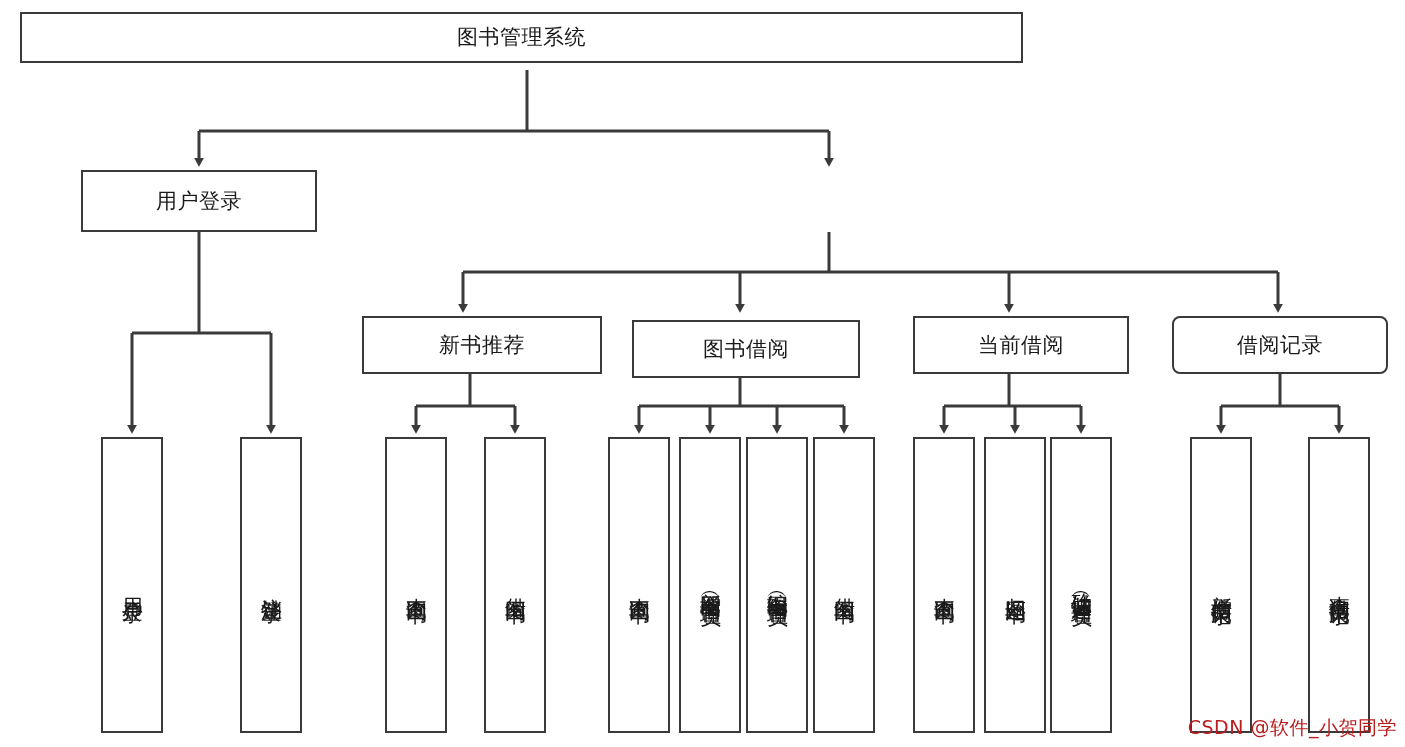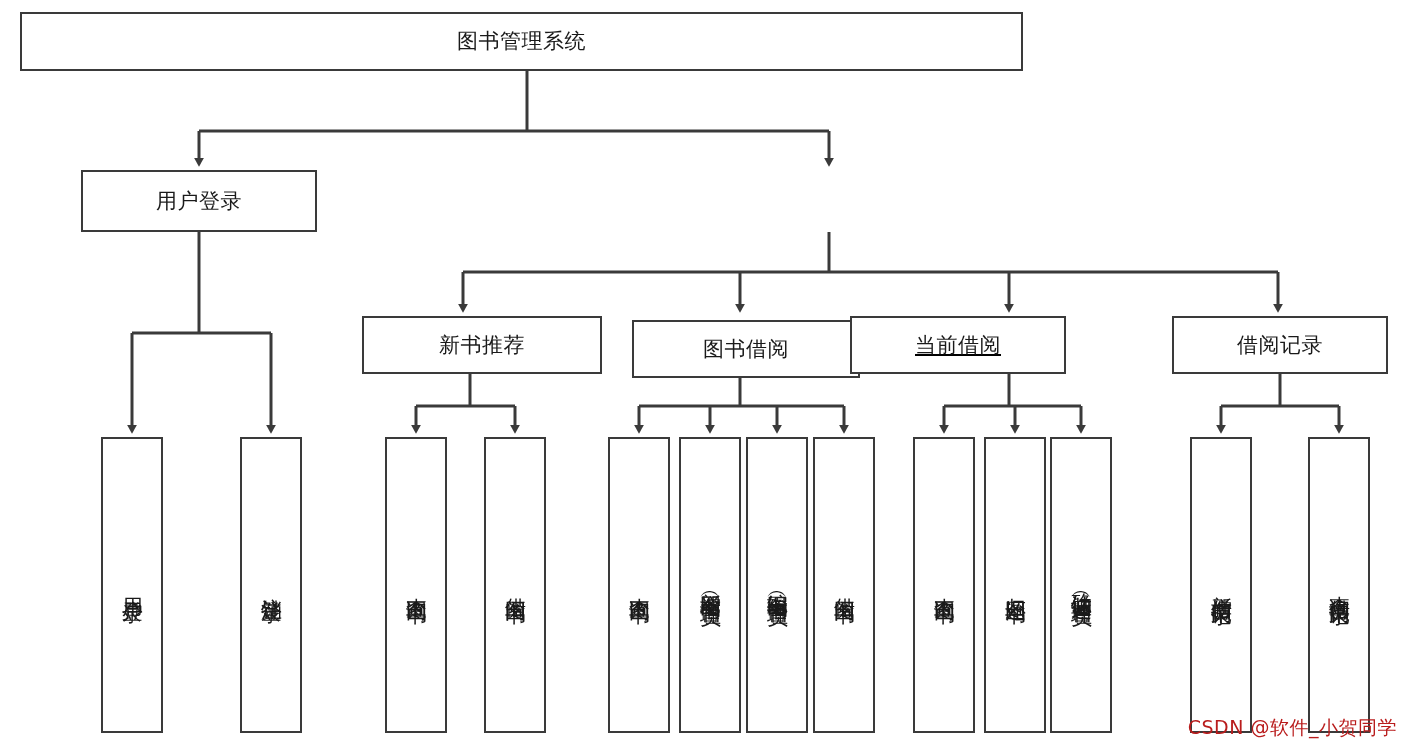--- a/index.html
+++ b/index.html
@@ -111,38 +111,38 @@
         <line x1="944" y1="406" x2="944" y2="426" marker-end="url(#arrowhead)"></line>
         <line x1="1015" y1="406" x2="1015" y2="426" marker-end="url(#arrowhead)"></line>
         <line x1="1081" y1="406" x2="1081" y2="426" marker-end="url(#arrowhead)"></line>
         <line x1="1280" y1="374" x2="1280" y2="406"></line>
         <line x1="1221" y1="406" x2="1339" y2="406"></line>
         <line x1="1221" y1="406" x2="1221" y2="426" marker-end="url(#arrowhead)"></line>
         <line x1="1339" y1="406" x2="1339" y2="426" marker-end="url(#arrowhead)"></line>
       </g>
   </svg>
 
-  <div class="node-box" style="left: 20px; top: 12px; width: 1003px; height: 59px;">
+  <div class="node-box" style="left: 20px; top: 12px; width: 1003px; height: 51px;">
     <span class="node-label">图书管理系统</span>
   </div>
 
   <div class="node-box" style="left: 81px; top: 170px; width: 236px; height: 62px;">
     <span class="node-label">用户登录</span>
   </div>
 
   <div class="node-box" style="left: 362px; top: 316px; width: 240px; height: 58px;">
     <span class="node-label">新书推荐</span>
   </div>
   <div class="node-box" style="left: 632px; top: 320px; width: 228px; height: 58px;">
     <span class="node-label">图书借阅</span>
   </div>
-  <div class="node-box" style="left: 850px; top: 316px; width: 216px; height: 58px; text-decoration: underline;">
+  <div class="node-box" style="left: 913px; top: 316px; width: 216px; height: 58px;">
     <span class="node-label">当前借阅</span>
   </div>
-  <div class="node-box" style="left: 1172px; top: 316px; width: 216px; height: 58px;">
+  <div class="node-box" style="left: 1172px; top: 316px; width: 216px; height: 58px; border-radius: 8px;">
     <span class="node-label">借阅记录</span>
   </div>
 
   <div class="node-box vertical" style="left: 101px; top: 437px; width: 62px; height: 296px;">
     <span class="node-label">用户登录</span>
   </div>
   <div class="node-box vertical" style="left: 240px; top: 437px; width: 62px; height: 296px;">
     <span class="node-label">注销登录</span>
   </div>
   <div class="node-box vertical" style="left: 385px; top: 437px; width: 62px; height: 296px;">

